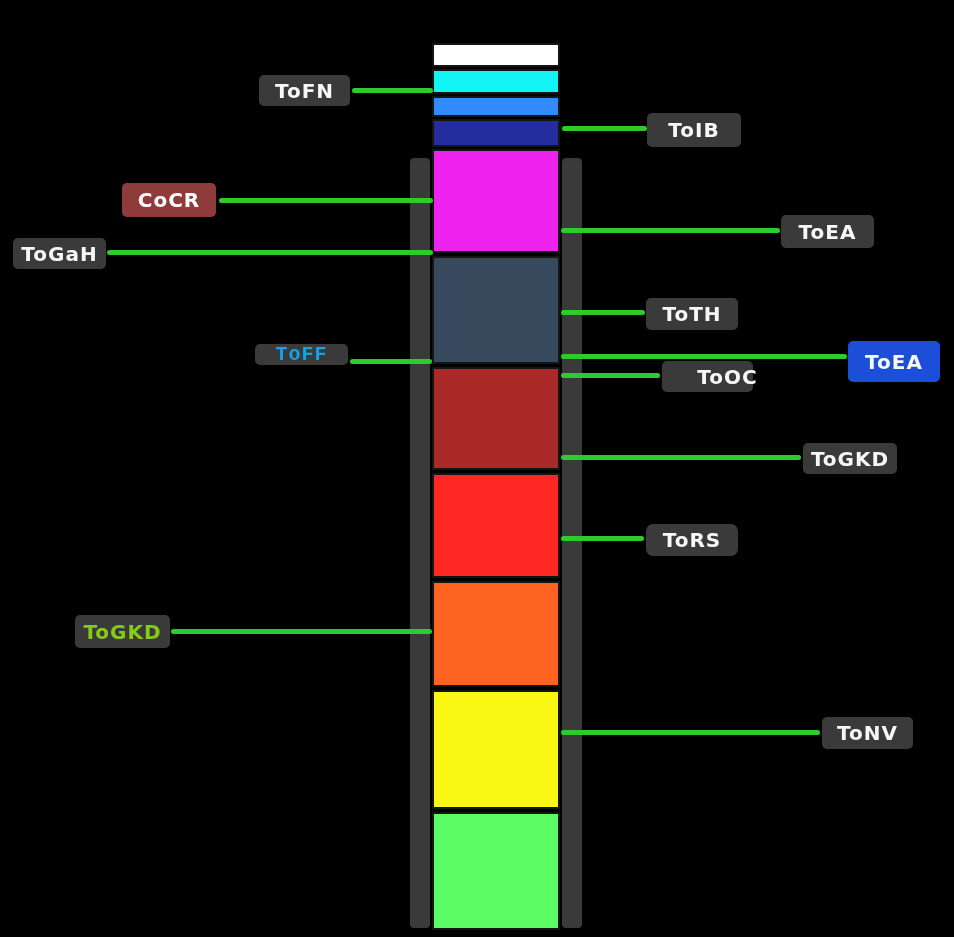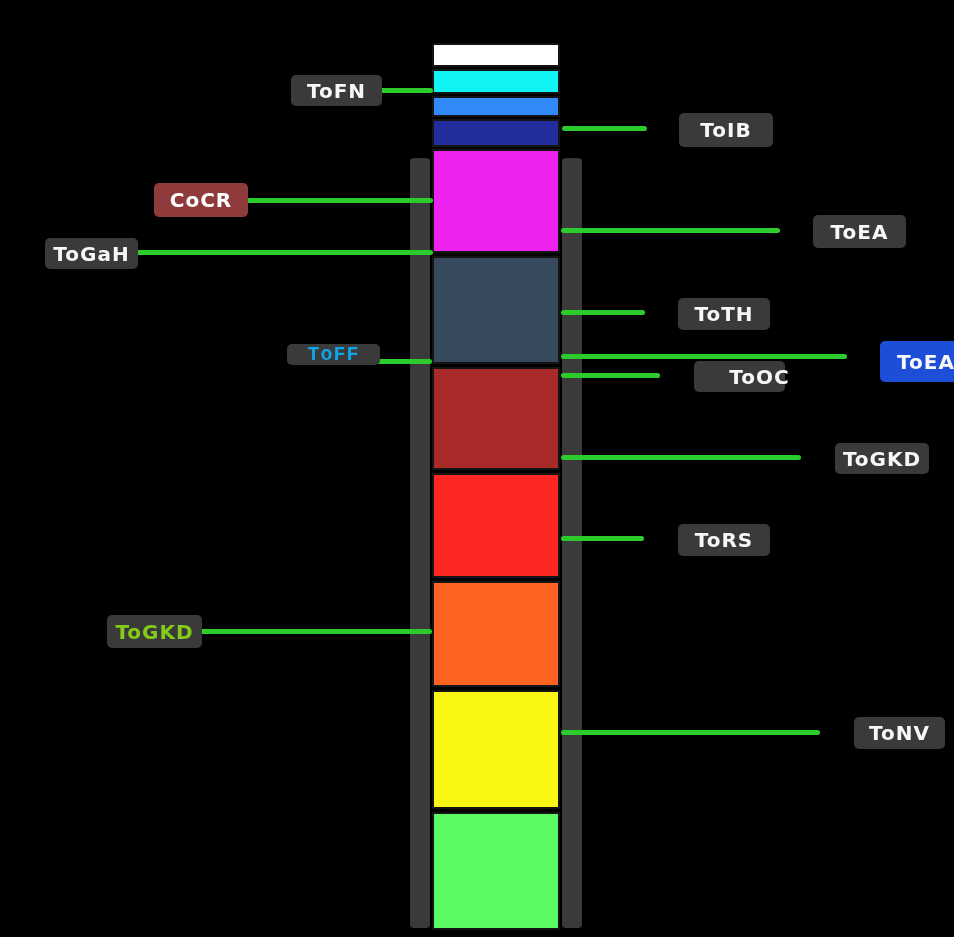--- a/index.html
+++ b/index.html
@@ -34,21 +34,20 @@
     position: absolute;
     box-sizing: border-box;
     border-radius: 5px;
     display: flex;
     align-items: center;
     justify-content: center;
     font-weight: 700;
     font-size: 20px;
     letter-spacing: 1px;
     white-space: nowrap;
-    margin-left: 32px;
   }
 </style>
 </head>
 <body>
 
 <div id="stage" style="background: rgb(0, 0, 0);">
   <div id="rails-layer">
       <div class="rail" style="left: 410px; top: 158px; width: 20px; height: 770px; background: rgb(58, 58, 58);"></div>
       <div class="rail" style="left: 562px; top: 158px; width: 20px; height: 770px; background: rgb(58, 58, 58);"></div>
     </div>
@@ -84,17 +83,17 @@
       <div class="tag" style="left: 259px; top: 75px; width: 91px; height: 31px; background: rgb(58, 58, 58); color: rgb(247, 247, 247);">ToFN</div>
       <div class="tag" style="left: 647px; top: 113px; width: 94px; height: 34px; background: rgb(58, 58, 58); color: rgb(247, 247, 247);">ToIB</div>
       <div class="tag" style="left: 122px; top: 183px; width: 94px; height: 34px; background: rgb(143, 59, 59); color: #ffffff;">CoCR</div>
       <div class="tag" style="left: 13px; top: 238px; width: 93px; height: 31px; background: rgb(58, 58, 58); color: rgb(247, 247, 247);">ToGaH</div>
       <div class="tag" style="left: 781px; top: 215px; width: 93px; height: 33px; background: rgb(58, 58, 58); color: rgb(247, 247, 247);">ToEA</div>
       <div class="tag" style="left: 646px; top: 298px; width: 92px; height: 32px; background: rgb(58, 58, 58); color: rgb(247, 247, 247);">ToTH</div>
       <div class="tag" style="left: 255px; top: 344px; width: 93px; height: 21px; background: rgb(58, 58, 58); color: #0ea5e9; font-family: Liberation Mono, monospace;">ToFF</div>
       <div class="tag" style="left: 848px; top: 341px; width: 92px; height: 41px; background: #1d4ed8; color: rgb(247, 247, 247); text-align: center;">ToEA</div>
       <div class="tag" style="left: 662px; top: 361px; width: 91px; height: 31px; background: rgb(58, 58, 58); color: rgb(247, 247, 247); padding-left: 40px;">ToOC</div>
       <div class="tag" style="left: 803px; top: 443px; width: 94px; height: 31px; background: rgb(58, 58, 58); color: rgb(247, 247, 247);">ToGKD</div>
-      <div class="tag" style="left: 646px; top: 524px; width: 92px; height: 32px; background: rgb(58, 58, 58); color: rgb(247, 247, 247);">ToRS</div>
+      <div class="tag" style="left: 646px; top: 524px; width: 92px; height: 32px; background: rgb(58, 58, 58); color: rgb(247, 247, 247); border-radius: 7px;">ToRS</div>
       <div class="tag" style="left: 75px; top: 615px; width: 95px; height: 33px; background: rgb(58, 58, 58); color: #84cc16;">ToGKD</div>
       <div class="tag" style="left: 822px; top: 717px; width: 91px; height: 32px; background: rgb(58, 58, 58); color: rgb(247, 247, 247);">ToNV</div>
     </div>
 </div>
 
 </body></html>

